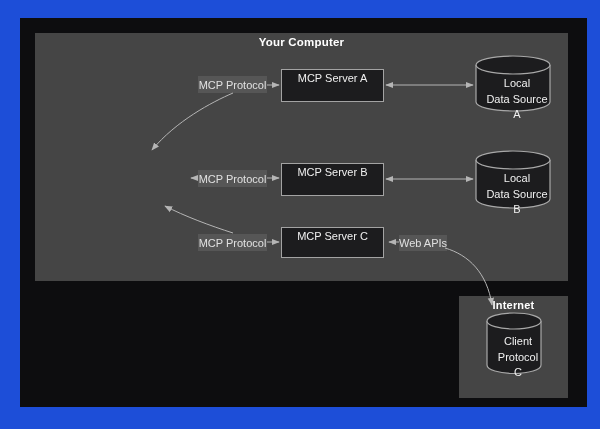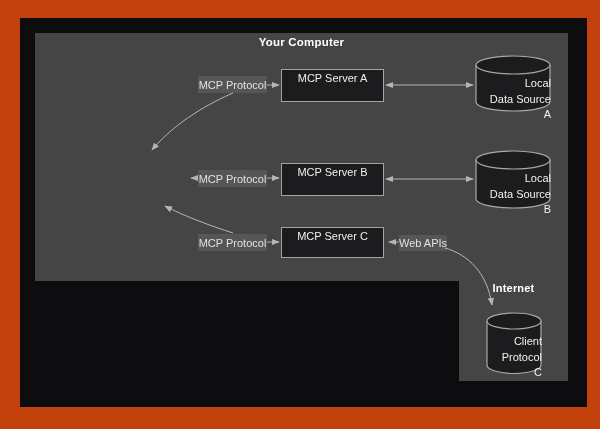--- a/index.html
+++ b/index.html
@@ -1,19 +1,19 @@
 <!DOCTYPE html>
 <html><head>
 <meta charset="utf-8">
 <style>
   html, body { margin: 0; padding: 0; background: #000; }
   #stage {
     position: relative;
     width: 600px; height: 429px;
-    background: #c2410c;
+    background: #1d4ed8;
     font-family: "Liberation Sans", sans-serif;
     overflow: hidden;
   }
   .panel {
     position: absolute;
     left: 20px; top: 18px; width: 567px; height: 389px;
     background: #0d0d0f;
   }
   .group {
     position: absolute;
@@ -51,21 +51,21 @@
     align-items: center;
     justify-content: center;
     box-sizing: border-box;
     white-space: nowrap;
   }
   .cyl { position: absolute; }
   .cyl svg { position: absolute; left: 0; top: 0; }
   .cyl-text {
     position: absolute;
     left: 8px; right: 0; top: 21px;
-    text-align: right;
+    text-align: center;
     color: #f0f0f0;
     font-size: 11px;
     line-height: 15.5px;
   }
   .arrow-layer {
     position: absolute;
     left: 0; top: 0;
     pointer-events: none;
   }
 </style>
@@ -73,21 +73,21 @@
 <body>
 
 <div id="stage">
 
   <div class="panel"></div>
 
   <div class="group" style="left:35px; top:33px; width:533px; height:248px;">
     <div class="group-title">Your Computer</div>
   </div>
 
-  <div class="group" style="left:459px; top:279px; width:109px; height:102px;">
+  <div class="group" style="left:459px; top:296px; width:109px; height:102px;">
     <div class="group-title" style="font-size:11px;">Internet</div>
   </div>
 
 
   <div class="node" style="left:281px; top:69px; width:103px; height:33px;">
     <span>MCP Server A</span>
   </div>
   <div class="node" style="left:281px; top:163px; width:103px; height:33px;">
     <span>MCP Server B</span>
   </div>

